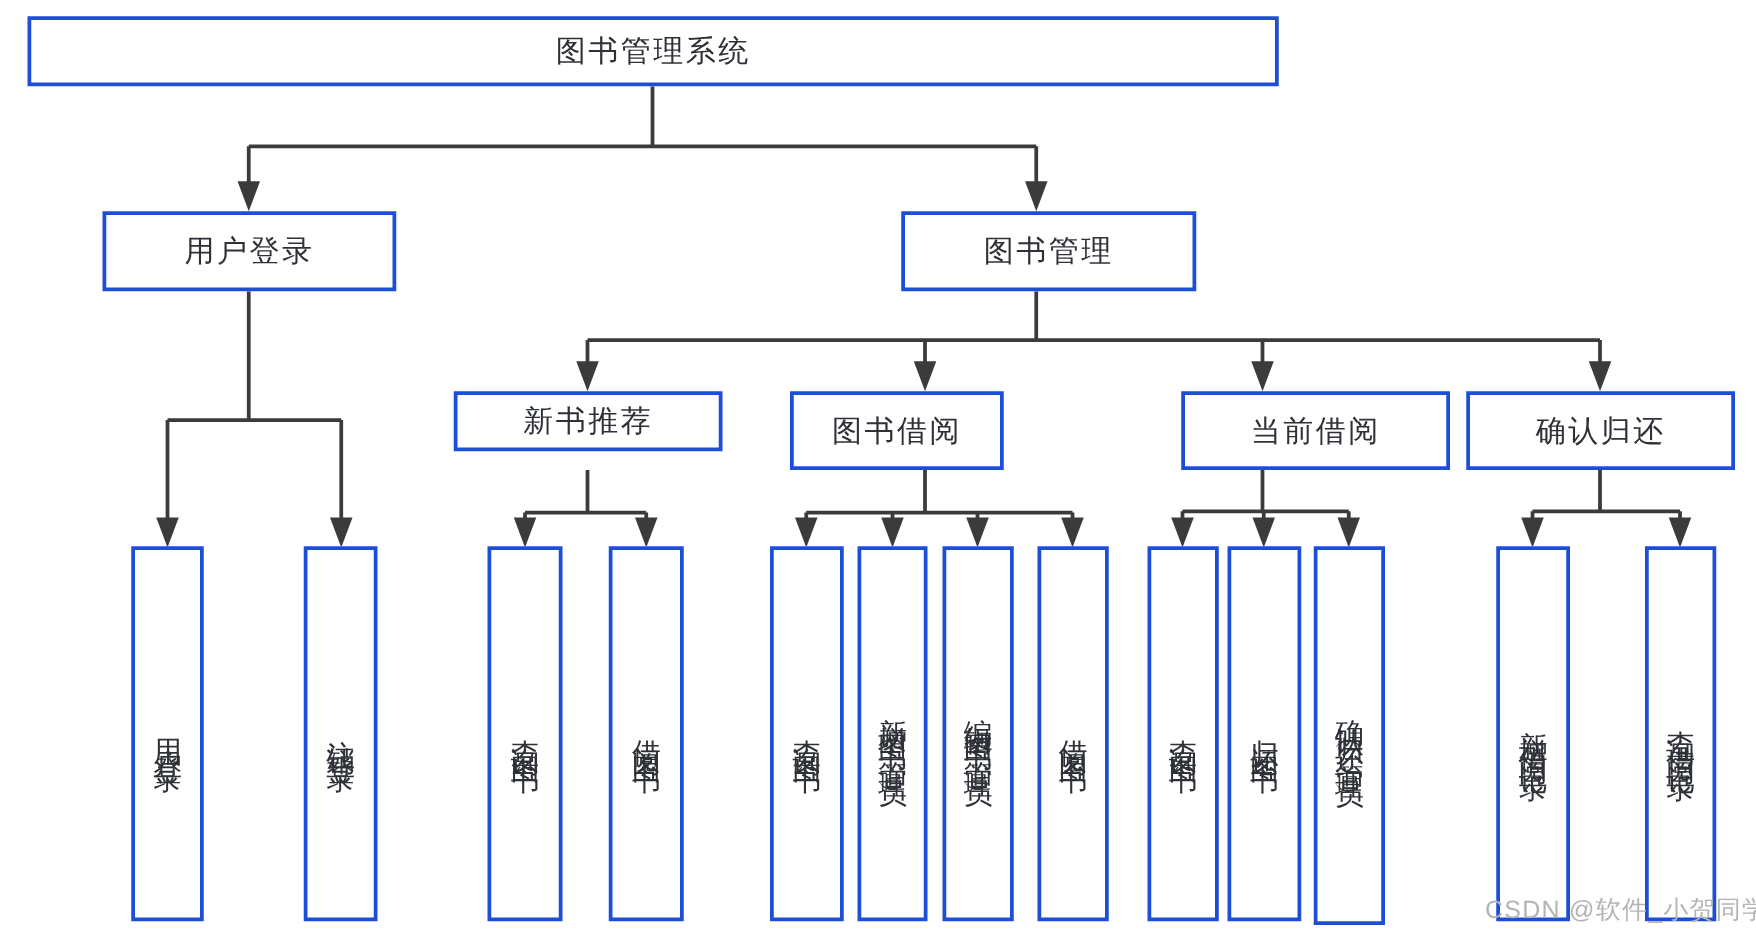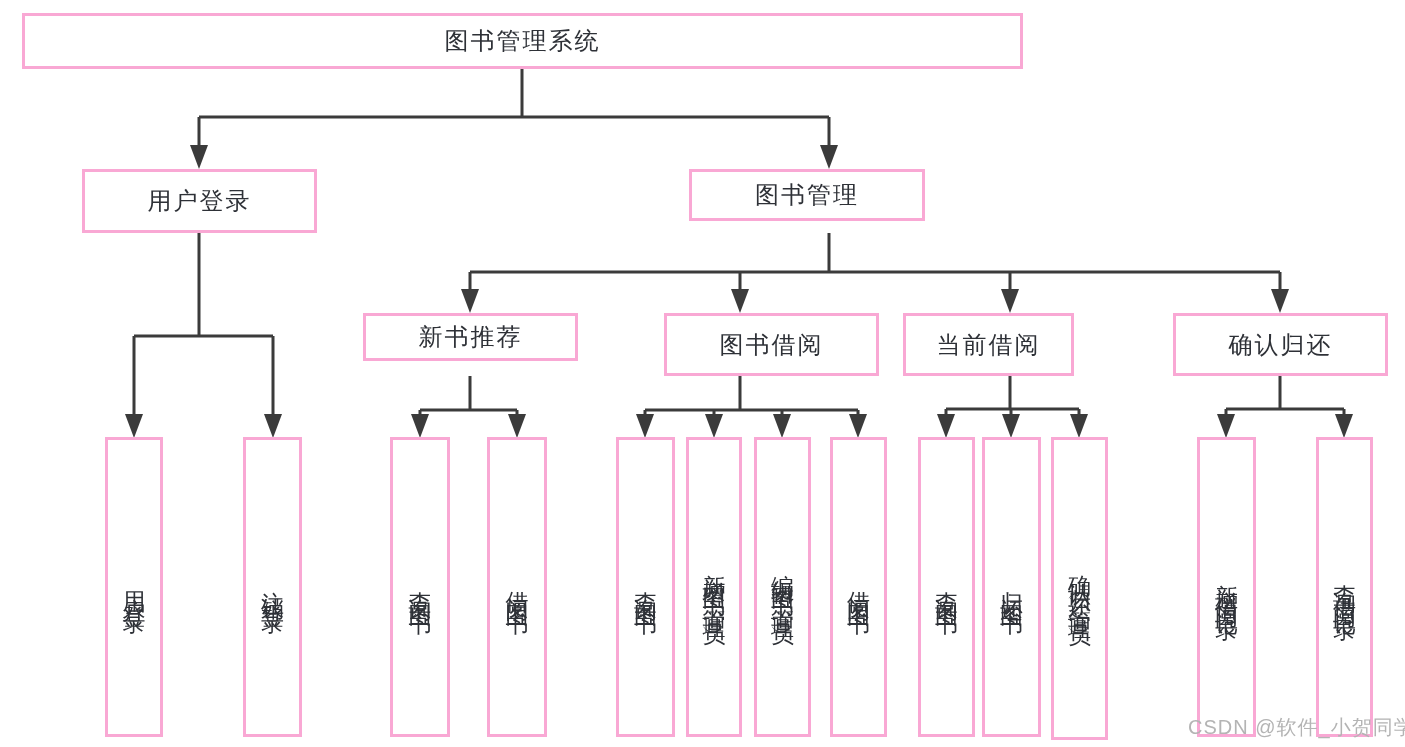--- a/index.html
+++ b/index.html
@@ -15,21 +15,21 @@
     background: #ffffff;
     overflow: hidden;
   }
   .wires {
     position: absolute;
     left: 0; top: 0;
     z-index: 0;
   }
   .node {
     position: absolute;
-    border: 3px solid #f9a8d4;
+    border: 3px solid #1d4ed8;
     background: #ffffff;
     display: flex;
     align-items: center;
     justify-content: center;
     z-index: 1;
   }
   .hbox {
     font-size: 24px;
     letter-spacing: 2px;
     white-space: nowrap;
@@ -91,25 +91,25 @@
       <polygon points="1011,438 1002,414 1020,414"></polygon>
       <polygon points="1079,438 1070,414 1088,414"></polygon>
       <polygon points="1226,438 1217,414 1235,414"></polygon>
       <polygon points="1344,438 1335,414 1353,414"></polygon>
     </g>
   </svg>
 
   <div class="node hbox" style="left:22px; top:13px; width:1001px; height:56px;">图书管理系统</div>
 
   <div class="node hbox" style="left:82px; top:169px; width:235px; height:64px;">用户登录</div>
-  <div class="node hbox" style="left:689px; top:169px; width:236px; height:52px;font-family:Liberation Mono, monospace;">图书管理</div>
+  <div class="node hbox" style="left:721px; top:169px; width:236px; height:64px;font-family:Liberation Mono, monospace;">图书管理</div>
 
   <div class="node hbox" style="left:363px; top:313px; width:215px; height:48px;">新书推荐</div>
-  <div class="node hbox" style="left:664px; top:313px; width:215px; height:63px;">图书借阅</div>
-  <div class="node hbox" style="left:903px; top:313px; width:171px; height:63px;">当前借阅</div>
+  <div class="node hbox" style="left:632px; top:313px; width:171px; height:63px;">图书借阅</div>
+  <div class="node hbox" style="left:945px; top:313px; width:215px; height:63px;">当前借阅</div>
   <div class="node hbox" style="left:1173px; top:313px; width:215px; height:63px;">确认归还</div>
 
   <div class="node vbox" style="left:105px; top:437px; width:58px; height:300px;">用户登录</div>
   <div class="node vbox" style="left:243px; top:437px; width:59px; height:300px;">注销登录</div>
 
   <div class="node vbox" style="left:390px; top:437px; width:60px; height:300px;">查询图书</div>
   <div class="node vbox" style="left:487px; top:437px; width:60px; height:300px;">借阅图书</div>
 
   <div class="node vbox" style="left:616px; top:437px; width:59px; height:300px;">查询图书</div>
   <div class="node vbox" style="left:686px; top:437px; width:56px; height:300px;">新增图书（管理员）</div>

